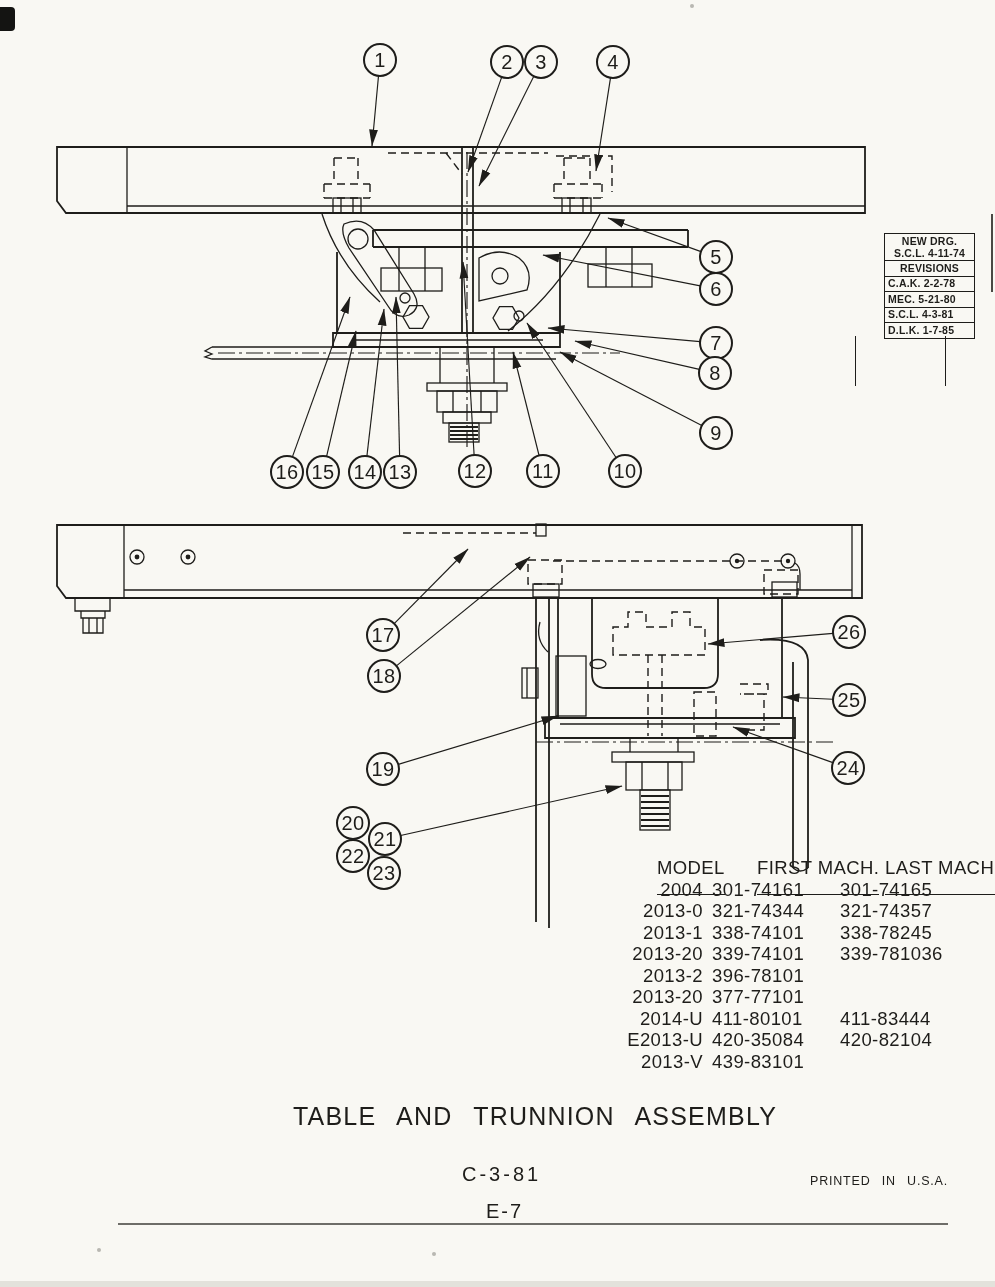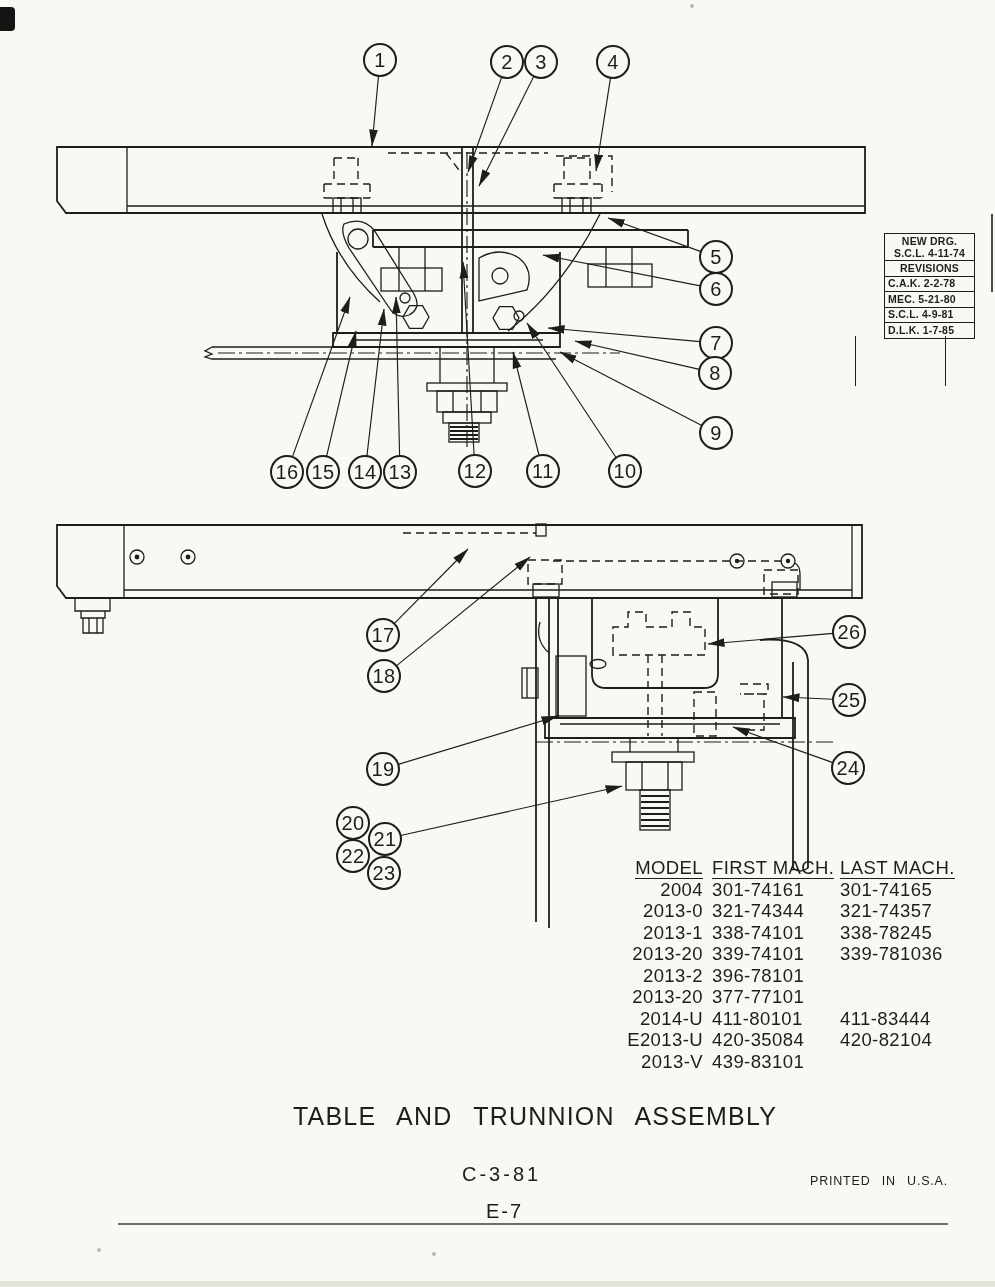--- a/index.html
+++ b/index.html
@@ -28,21 +28,21 @@
   .rev-entry{text-align:left;padding-left:3px;}
   .rev-legs{position:absolute;left:855px;top:336px;width:89px;height:50px;
             border-left:1.6px solid var(--ink);border-right:1.6px solid var(--ink);}
 
   
   .model-table{position:absolute;left:612px;top:857px;display:grid;
                grid-template-columns:100px 128px 118px;font-size:18.5px;
                letter-spacing:0.4px;line-height:21.5px;}
   .mt-cell{white-space:nowrap;}
   .mt-right{text-align:right;padding-right:9px;}
-  .mt-h span{border-bottom:1.8px solid var(--ink);padding-bottom:0px;}
+  .mt-h span{border-bottom:1.8px solid var(--ink);padding-bottom:16px;margin-left:45px;}
 
   
   .title{position:absolute;left:293px;top:1102px;font-size:25px;letter-spacing:1.2px;
          word-spacing:13px;white-space:nowrap;}
   .c351{position:absolute;left:462px;top:1163px;font-size:20px;letter-spacing:3px;white-space:nowrap;}
   .e7{position:absolute;left:486px;top:1200px;font-size:20px;letter-spacing:2px;}
   .printed{position:absolute;left:810px;top:1174px;font-size:12.5px;letter-spacing:0.8px;
            word-spacing:7px;white-space:nowrap;}
   .bottom-rule{position:absolute;left:118px;top:1223px;width:830px;height:2px;background:#6e6d68;}
 
@@ -330,21 +330,21 @@
   </svg>
 
   <div class="rev-box">
     <div class="rev-row rev-new">
       <div>NEW DRG.</div>
       <div>S.C.L. 4-11-74</div>
     </div>
     <div class="rev-row">REVISIONS</div>
     <div class="rev-row rev-entry">C.A.K. 2-2-78</div>
     <div class="rev-row rev-entry">MEC. 5-21-80</div>
-    <div class="rev-row rev-entry">S.C.L. 4-9-81</div>
+    <div class="rev-row rev-entry">S.C.L. 4-3-81</div>
     <div class="rev-row rev-entry">D.L.K. 1-7-85</div>
   </div>
   <div class="rev-legs"></div>
 
   <div class="model-table" id="model-table">
       <div class="mt-cell mt-h mt-right"><span>MODEL</span></div>
       <div class="mt-cell mt-h"><span>FIRST MACH.</span></div>
       <div class="mt-cell mt-h"><span>LAST MACH.</span></div>
       <div class="mt-cell mt-right">2004</div>
       <div class="mt-cell">301-74161</div>

